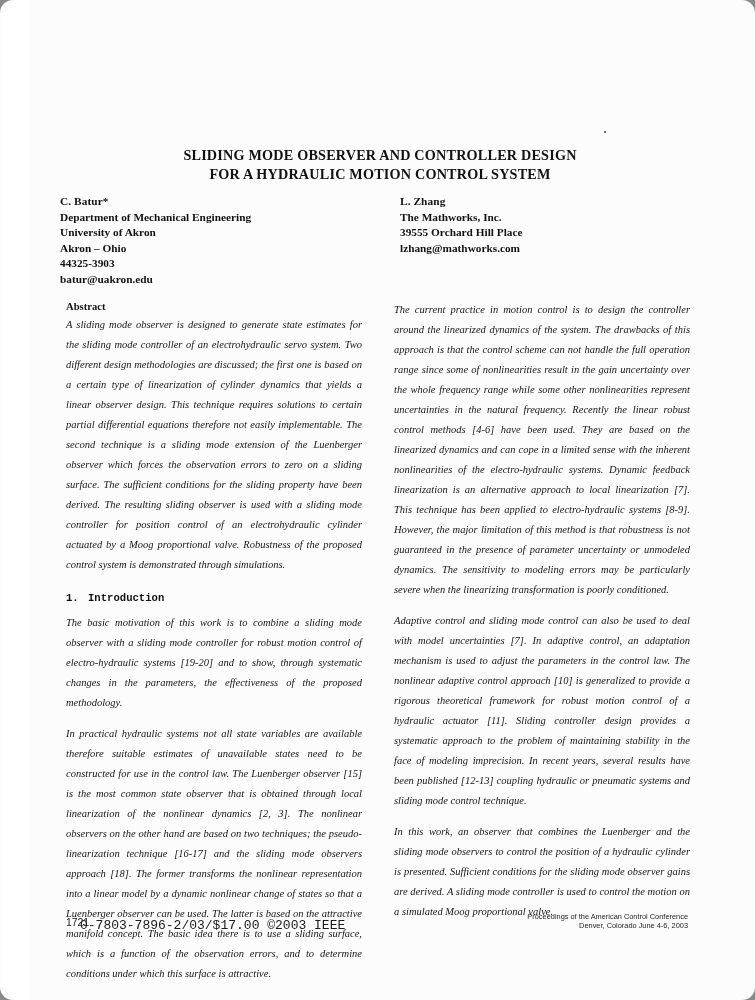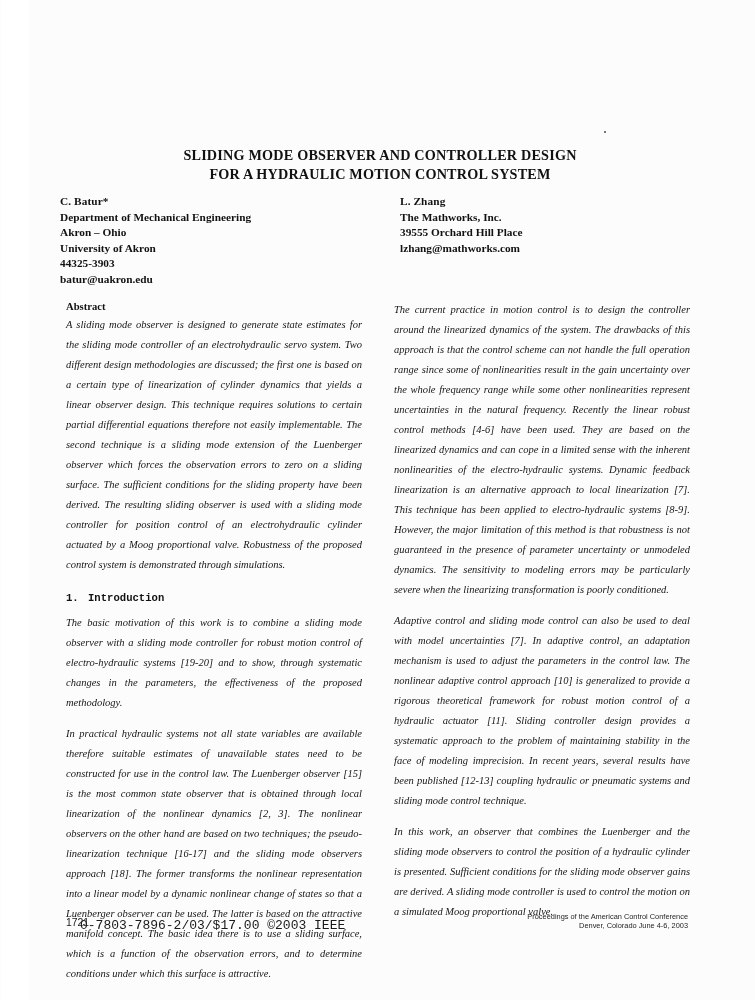--- a/index.html
+++ b/index.html
@@ -14,20 +14,21 @@
     position: relative;
     width: 755px;
     height: 1000px;
     background: #ffffff;
     overflow: hidden;
     box-sizing: border-box;
     
     background-image: linear-gradient(90deg,
         rgba(0,0,0,0.012) 0px, rgba(0,0,0,0) 2px,
         rgba(0,0,0,0) 28px, rgba(0,0,0,0.012) 30px);
+    border-radius: 13px;
   }
   .paper-inner {
     position: absolute;
     left: 0; top: 0;
     width: 755px;
     height: 1000px;
   }
 
   
   .title-block {
@@ -160,22 +161,22 @@
 
     <div class="title-block">
       <div class="title-line">SLIDING MODE OBSERVER AND CONTROLLER DESIGN</div>
       <div class="title-line">FOR A HYDRAULIC MOTION CONTROL SYSTEM</div>
     </div>
 
     <div class="authors">
       <div class="author-col">
         <div class="a-name">C. Batur*</div>
         <div>Department of Mechanical Engineering</div>
+        <div>University of Akron</div>
         <div>Akron – Ohio</div>
-        <div>University of Akron</div>
         <div>44325-3903</div>
         <div>batur@uakron.edu</div>
       </div>
       <div class="author-col">
         <div class="a-name">L. Zhang</div>
         <div>The Mathworks, Inc.</div>
         <div>39555 Orchard Hill Place</div>
         <div>lzhang@mathworks.com</div>
       </div>
     </div>

